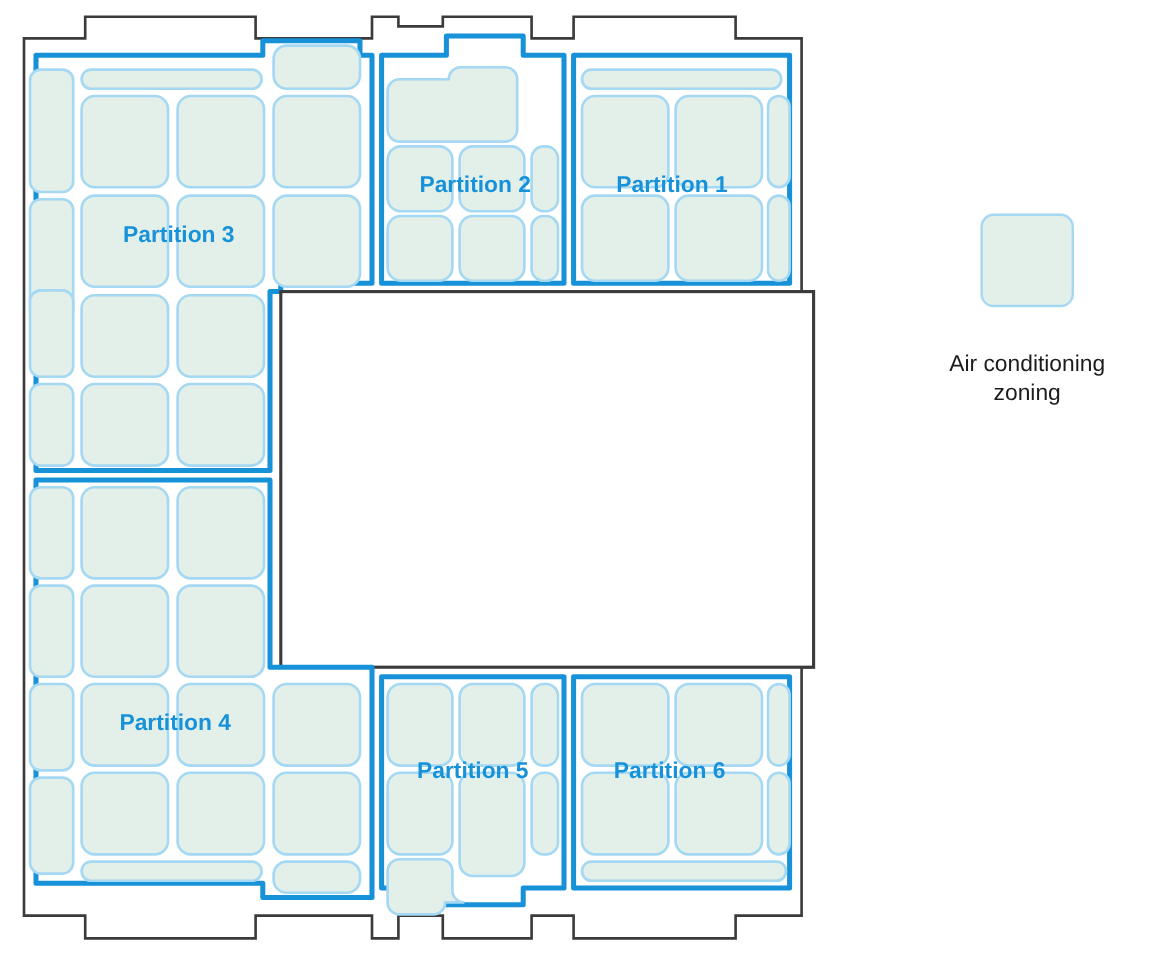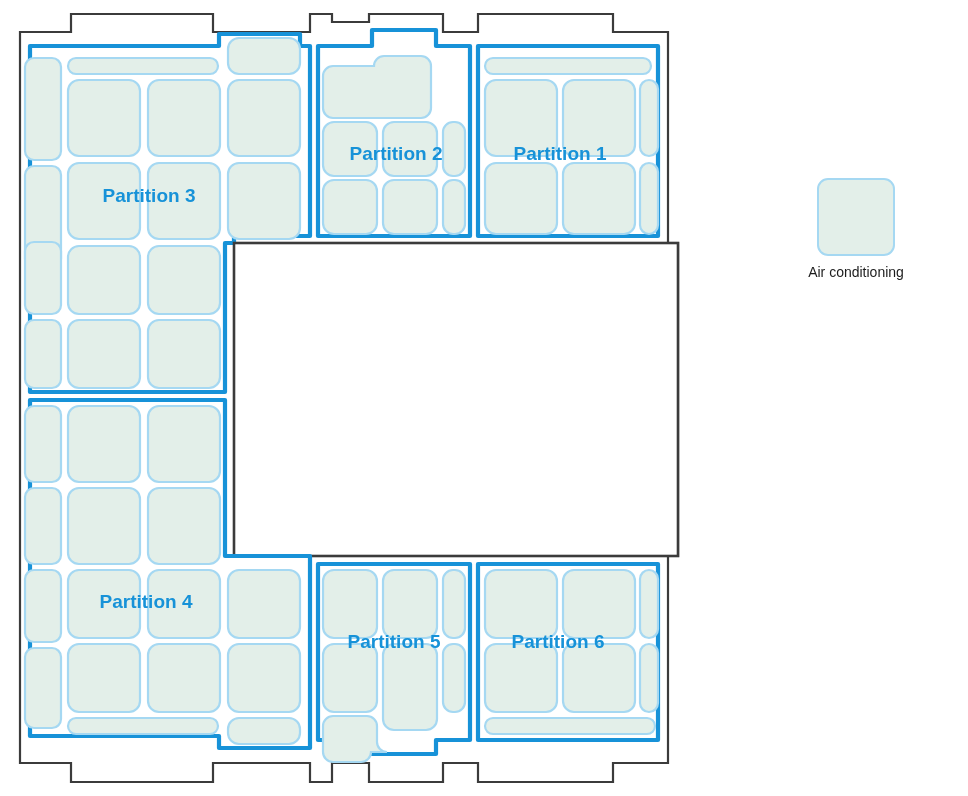--- a/index.html
+++ b/index.html
@@ -75,23 +75,23 @@
   .swatch-vav {
     width: 78px;
     height: 78px;
     margin: 0 auto;
     border-radius: 13px;
     background: #ffffff;
     border: 3px solid #1792d8;
     box-sizing: border-box;
   }
   .legend-label {
-    margin-top: 8px;
+    margin-top: 36px;
     font-family: "Liberation Sans", sans-serif;
-    font-size: 14px;
+    font-size: 19px;
     color: #1c1c1c;
     line-height: 1.28;
   }
 </style>
 </head>
 <body>
 
 <div id="floorplan-root">
 
   <svg class="plan" viewBox="0 0 968 796">
@@ -241,17 +241,18 @@
     <text class="plabel" x="146" y="603">Partition 4</text>
     <text class="plabel" x="394" y="643">Partition 5</text>
     <text class="plabel" x="558" y="643">Partition 6</text>
   </svg>
 
   <div class="legend">
     <div class="legend-item">
       <div class="swatch-ac"></div>
       <div class="legend-label">
         <div>Air conditioning</div>
+        <div>zoning</div>
       </div>
     </div>
   </div>
 
 </div>
 
 </body></html>

